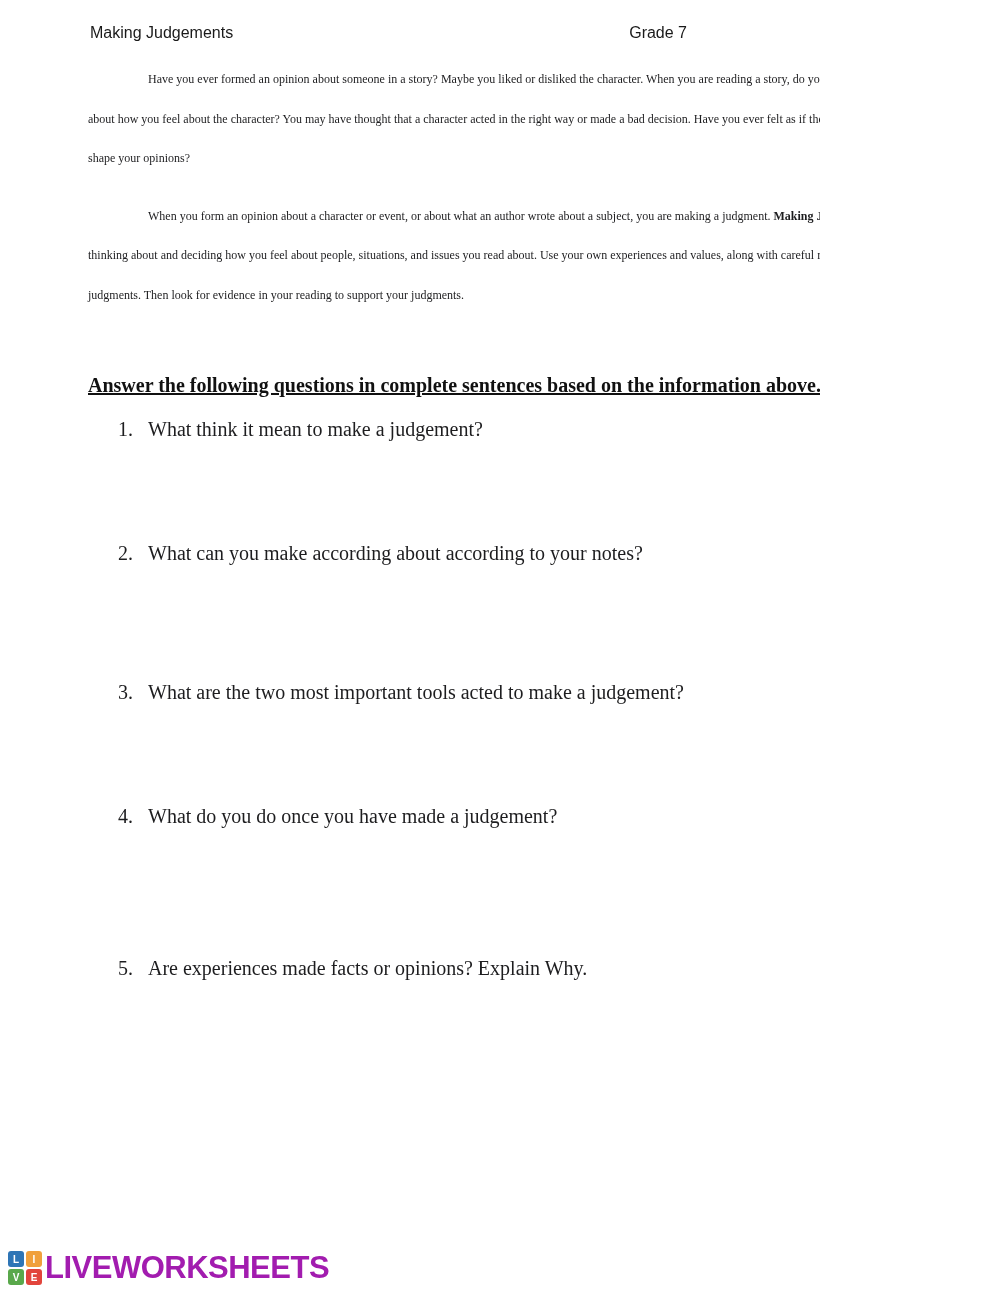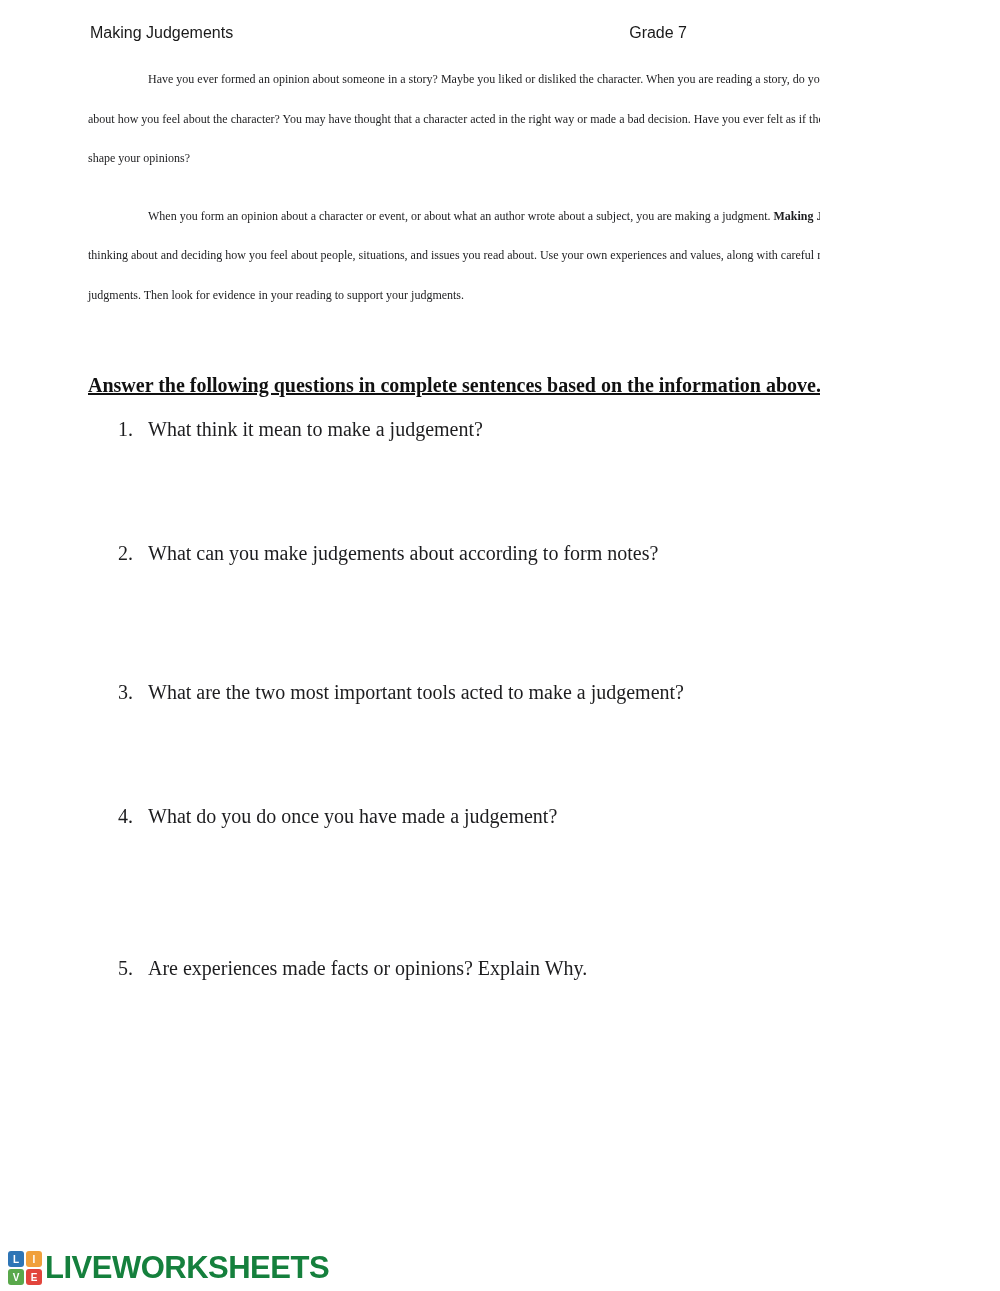--- a/index.html
+++ b/index.html
@@ -117,21 +117,21 @@
 
     <p class="instructions">Answer the following questions in complete sentences based on the information above.</p>
 
     <ol class="questions">
       <li class="question">
         <span class="q-num">1.</span>
         <span class="q-text">What think it mean to make a judgement?</span>
       </li>
       <li class="question">
         <span class="q-num">2.</span>
-        <span class="q-text">What can you make judgements about according to form notes?</span>
+        <span class="q-text">What can you make according about according to your notes?</span>
       </li>
       <li class="question">
         <span class="q-num">3.</span>
         <span class="q-text">What are the two most important tools acted to make a judgement?</span>
       </li>
       <li class="question">
         <span class="q-num">4.</span>
         <span class="q-text">What do you do once you have made a judgement?</span>
       </li>
       <li class="question">
@@ -142,16 +142,16 @@
 
   </div>
 
   <div class="logo">
     <span class="logo-tiles">
       <span class="logo-tile" style="background: rgb(46, 117, 182);">L</span>
       <span class="logo-tile" style="background: rgb(240, 160, 60);">I</span>
       <span class="logo-tile" style="background: rgb(89, 168, 75);">V</span>
       <span class="logo-tile" style="background: rgb(226, 69, 60);">E</span>
     </span>
-    <span class="logo-text" style="color: #15803d;">LIVEWORKSHEETS</span>
+    <span class="logo-text" style="color: #a21caf;">LIVEWORKSHEETS</span>
   </div>
 
 </div>
 
 </body></html>

